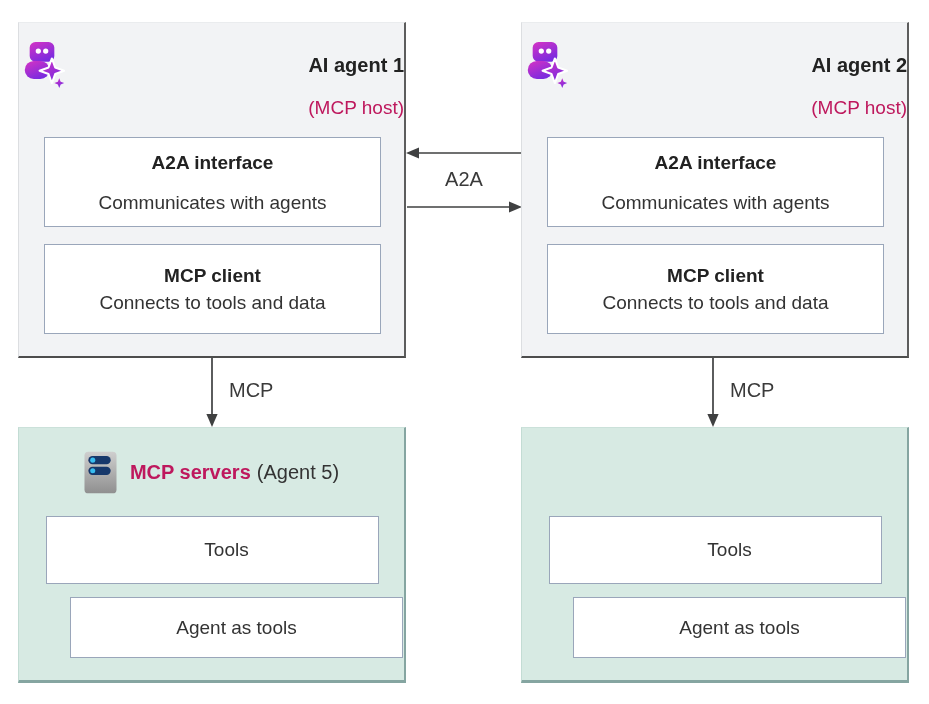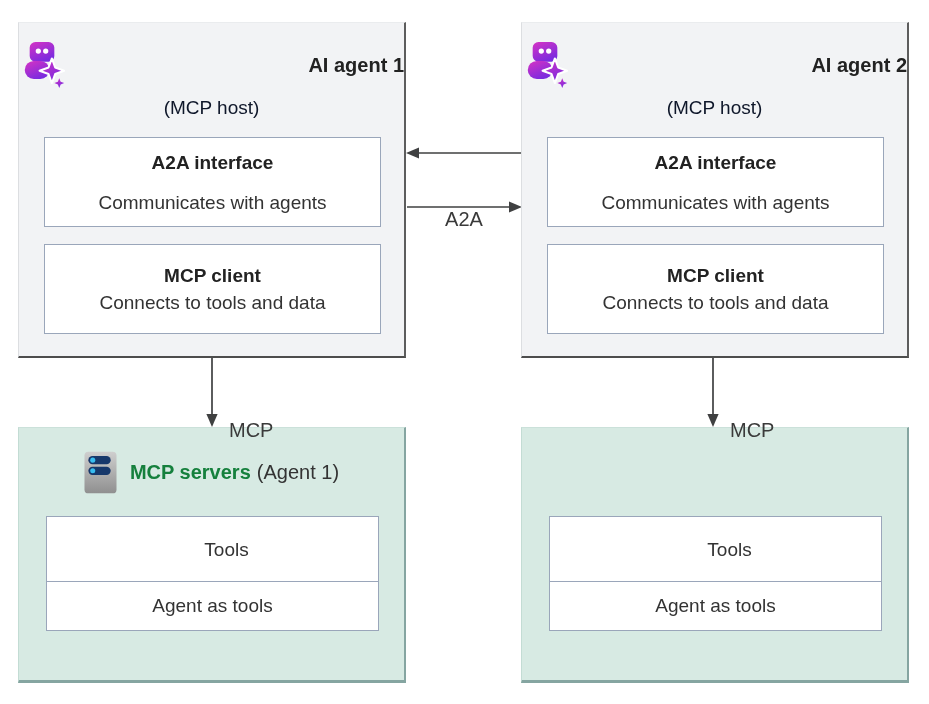--- a/index.html
+++ b/index.html
@@ -12,22 +12,22 @@
     background:#f2f3f5; box-sizing:border-box;
     border-top:1px solid #eaecee; border-left:1px solid #dcdee1;
     border-right:2px solid #5d5d5d; border-bottom:2px solid #4d4d4d;
   }
   .agent-box.col-0 { left:18px; }
   .agent-box.col-1 { left:521px;padding-left:30px; }
 
   .agent-header { position:absolute; top:14px; left:0; right:0; height:56px;
     display:flex; align-items:center; justify-content:space-between; gap:17px; }
   .agent-title { font-size:20px; font-weight:700; color:#222; }
-  .agent-sub { position:absolute; top:74px; left:0; right:0; text-align:center;
-    font-size:19px; color:#0f172a; }
+  .agent-sub { position:absolute; top:74px; left:0; right:0; text-align:right;
+    font-size:19px; color:#be185d; }
 
   .module { position:absolute; left:25px; width:337px; height:90px;
     background:#ffffff; border:1px solid #9aa6ba; box-sizing:border-box;
     display:flex; flex-direction:column; align-items:center; justify-content:center;
     line-height:27px; font-size:19px; color:#333; }
   .module-0 { top:114px;gap:13px; }
   .module-1 { top:221px;align-items:center; }
   .module-title { font-weight:700; color:#222; }
 
   
@@ -36,32 +36,32 @@
     background:#d7eae3; box-sizing:border-box;
     border-top:1px solid #cbe1da; border-left:1px solid #c3dcd4;
     border-right:2px solid #85a5a1; border-bottom:3px solid #85a5a1;
   }
   .server-box.col-0 { left:18px; }
   .server-box.col-1 { left:521px; }
 
   .server-header { position:absolute; top:20px; left:0; right:0; height:48px;
     display:flex; align-items:center; justify-content:center; gap:13px; }
   .server-title { font-size:20px; color:#333; white-space:nowrap; }
-  .server-title b { font-weight:700; color:#15803d; }
+  .server-title b { font-weight:700; color:#be185d; }
   .server-title .suffix { margin-left:6px; font-weight:400; }
 
   .tool { position:absolute; left:27px; width:333px;
     background:#ffffff; border:1px solid #9aa6ba; box-sizing:border-box;
     display:flex; align-items:center; justify-content:center;
     font-size:19px; color:#333; }
   .tool-0 { top:88px; height:68px;padding-left:28px; }
-  .tool-1 { top:153px; height:50px; }
+  .tool-1 { top:169px; height:61px;margin-left:24px; }
 
   
-  .lbl { position:absolute; font-size:20px; color:#3a3a3a;margin-top:40px; }
+  .lbl { position:absolute; font-size:20px; color:#3a3a3a; }
   .lbl-a2a { left:407px; width:114px; top:168px; text-align:center; }
   .lbl-mcp-left  { left:229px; top:379px; }
   .lbl-mcp-right { left:730px; top:379px; }
 
   
   svg.arrows { position:absolute; left:0; top:0; width:929px; height:704px; pointer-events:none; }
 
   .icon svg { display:block; }
 </style>
 </head>
@@ -149,21 +149,21 @@
     <div class="server-header">
       <span class="icon">
         <svg width="33" height="43" viewBox="0 0 34 44">
           <rect x="0.5" y="0.5" width="33" height="43" rx="4" fill="url(#srvGrad)"></rect>
           <rect x="4.5" y="5" width="23" height="8.5" rx="4.25" fill="#17386b"></rect>
           <circle cx="9" cy="9.25" r="2.6" fill="#38bdf0"></circle>
           <rect x="4.5" y="16" width="23" height="8.5" rx="4.25" fill="#17386b"></rect>
           <circle cx="9" cy="20.25" r="2.6" fill="#38bdf0"></circle>
         </svg>
       </span>
-      <span class="server-title"><b>MCP servers</b><span class="suffix">(Agent 1)</span></span>
+      <span class="server-title"><b>MCP servers</b><span class="suffix">(Agent 5)</span></span>
     </div>
     <div class="tool tool-0">Tools</div>
     <div class="tool tool-1">Agent as tools</div>
   </section>
 
   <section class="server-box col-1">
     <div class="tool tool-0">Tools</div>
     <div class="tool tool-1">Agent as tools</div>
   </section>
 

